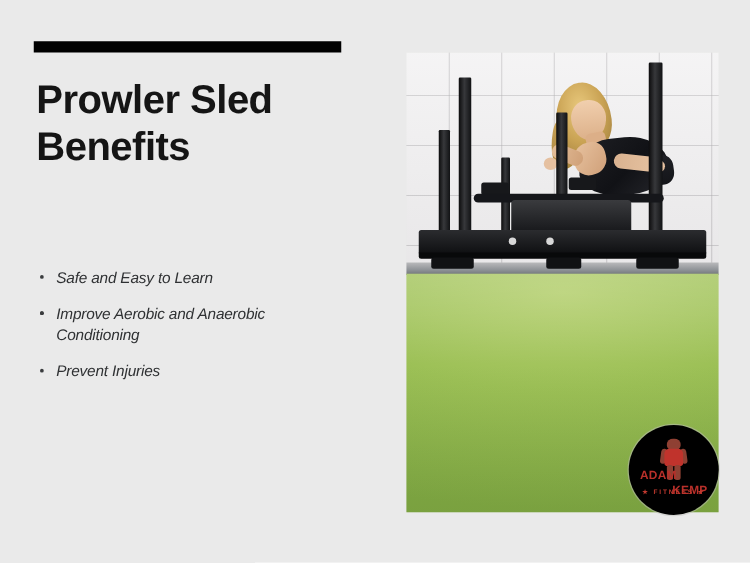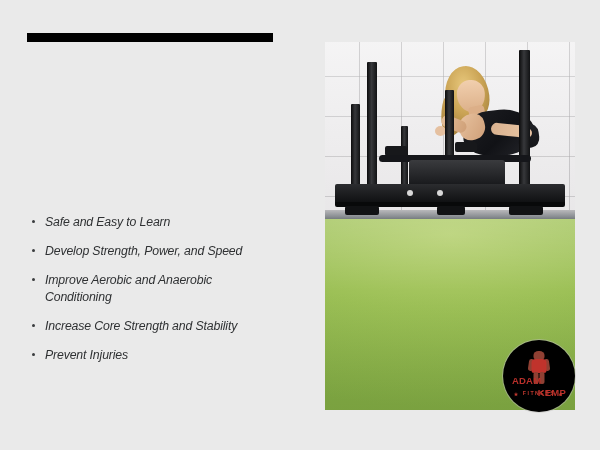--- a/index.html
+++ b/index.html
@@ -360,37 +360,34 @@
 </style>
 </head>
 <body>
 
 <div id="slide">
 
   <div id="left-column">
 
     <div id="title-rule"></div>
 
+    <h1 id="page-title">Prowler Sled
+Benefits</h1>
 
     <ul id="benefits-list">
       <li class="benefit-item">
         <span class="benefit-bullet"></span>
         <span>Safe and Easy to Learn</span>
       </li>
       <li class="benefit-item">
         <span class="benefit-bullet"></span>
-        <span>Develop Strength, Power, and Speed</span>
       </li>
       <li class="benefit-item">
         <span class="benefit-bullet"></span>
         <span>Improve Aerobic and Anaerobic Conditioning</span>
-      </li>
-      <li class="benefit-item">
-        <span class="benefit-bullet"></span>
-        <span>Increase Core Strength and Stability</span>
       </li>
       <li class="benefit-item">
         <span class="benefit-bullet"></span>
         <span>Prevent Injuries</span>
       </li>
     </ul>
   </div>
 
   <div id="photo-frame">
     <div id="photo-scene">

